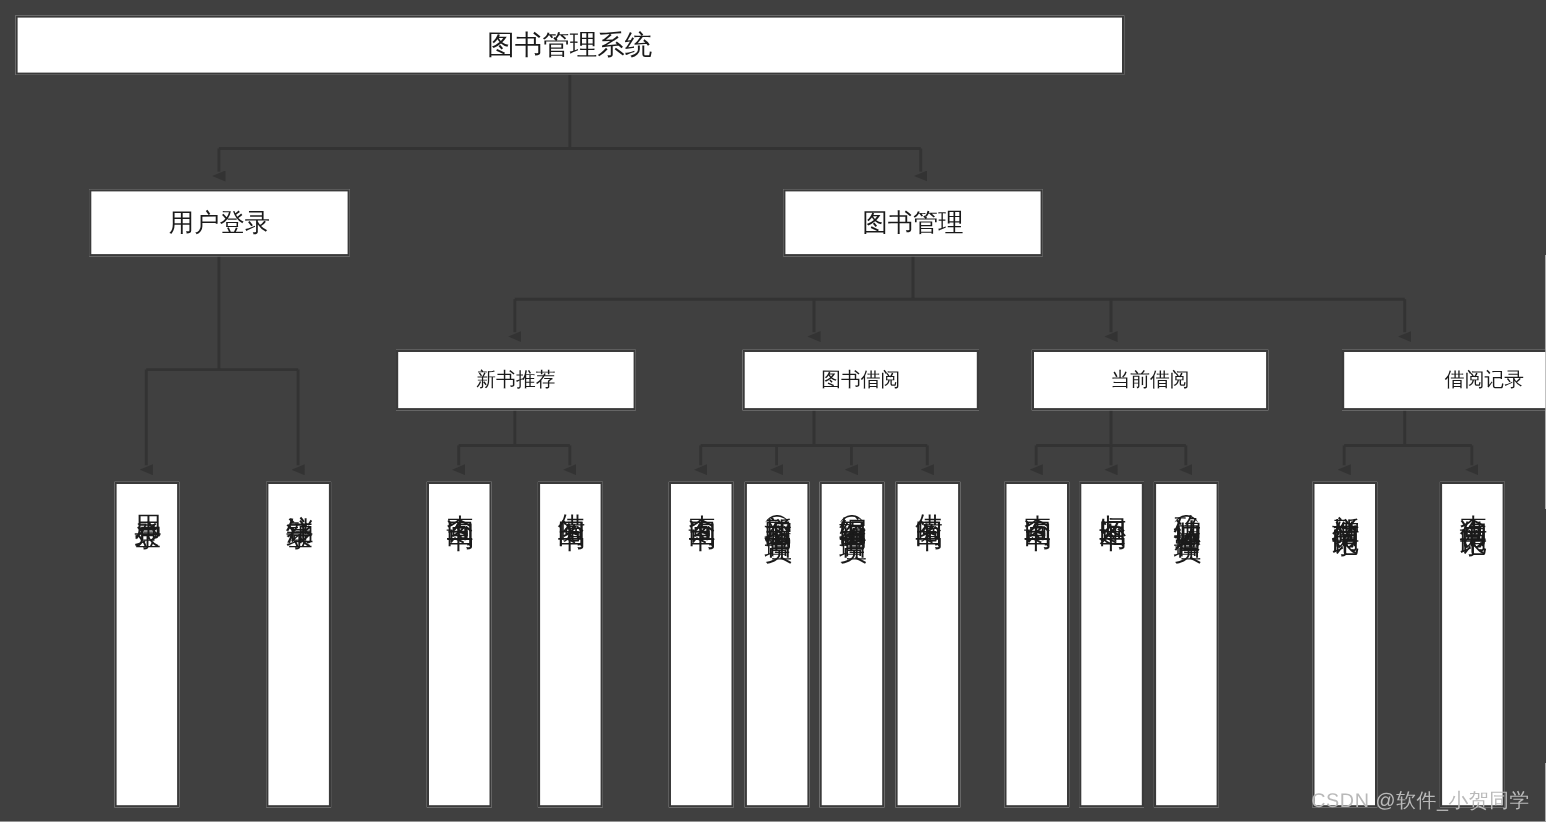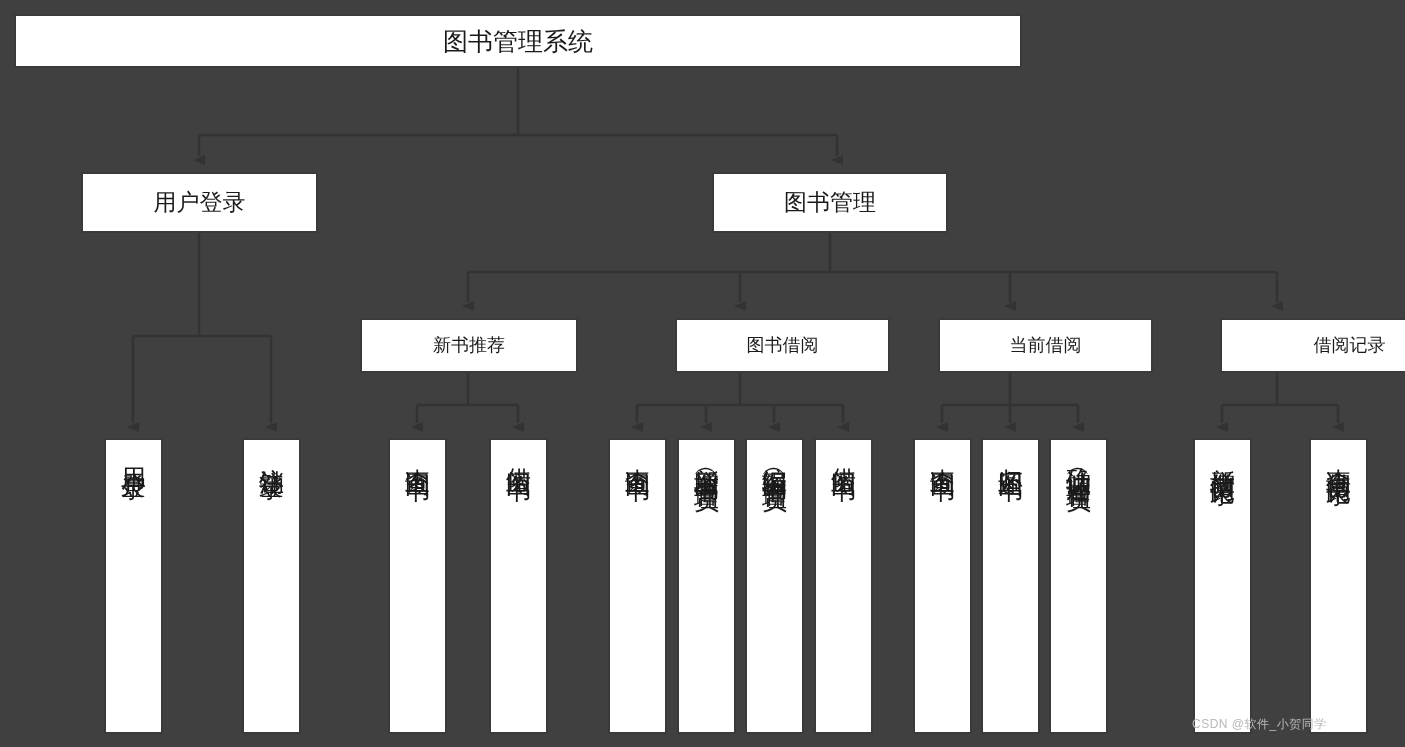--- a/index.html
+++ b/index.html
@@ -53,21 +53,21 @@
   .node.leaf .label {
     writing-mode: vertical-rl;
     text-orientation: upright;
     font-size: 25px;
     letter-spacing: 3px;
     line-height: 1;
     white-space: nowrap;
   }
   .watermark {
     position: absolute;
-    font-size: 12px;
+    font-size: 18px;
     color: #b9b9b9;
     white-space: nowrap;
     letter-spacing: 0.5px;
   }
 </style>
 </head>
 <body>
 
 <div id="canvas">
 

